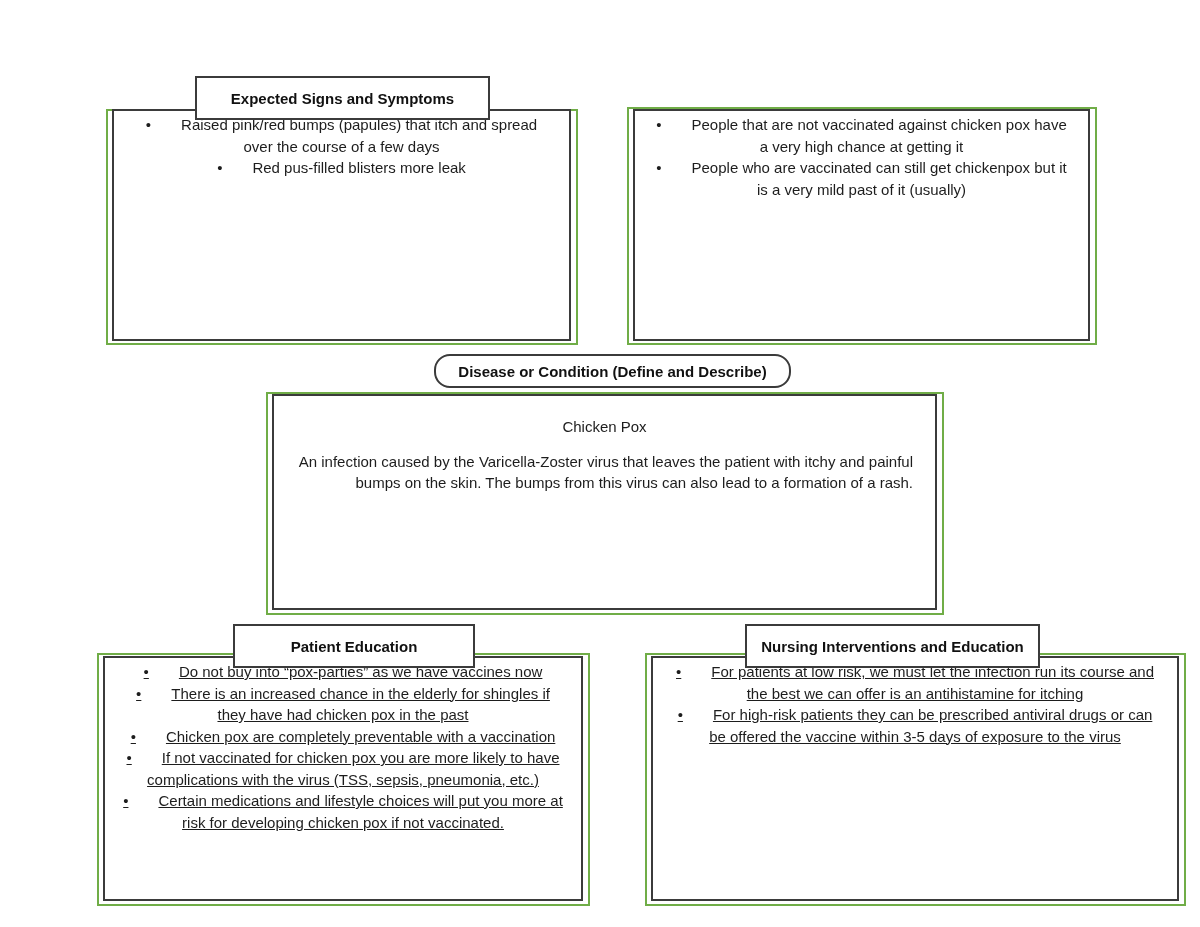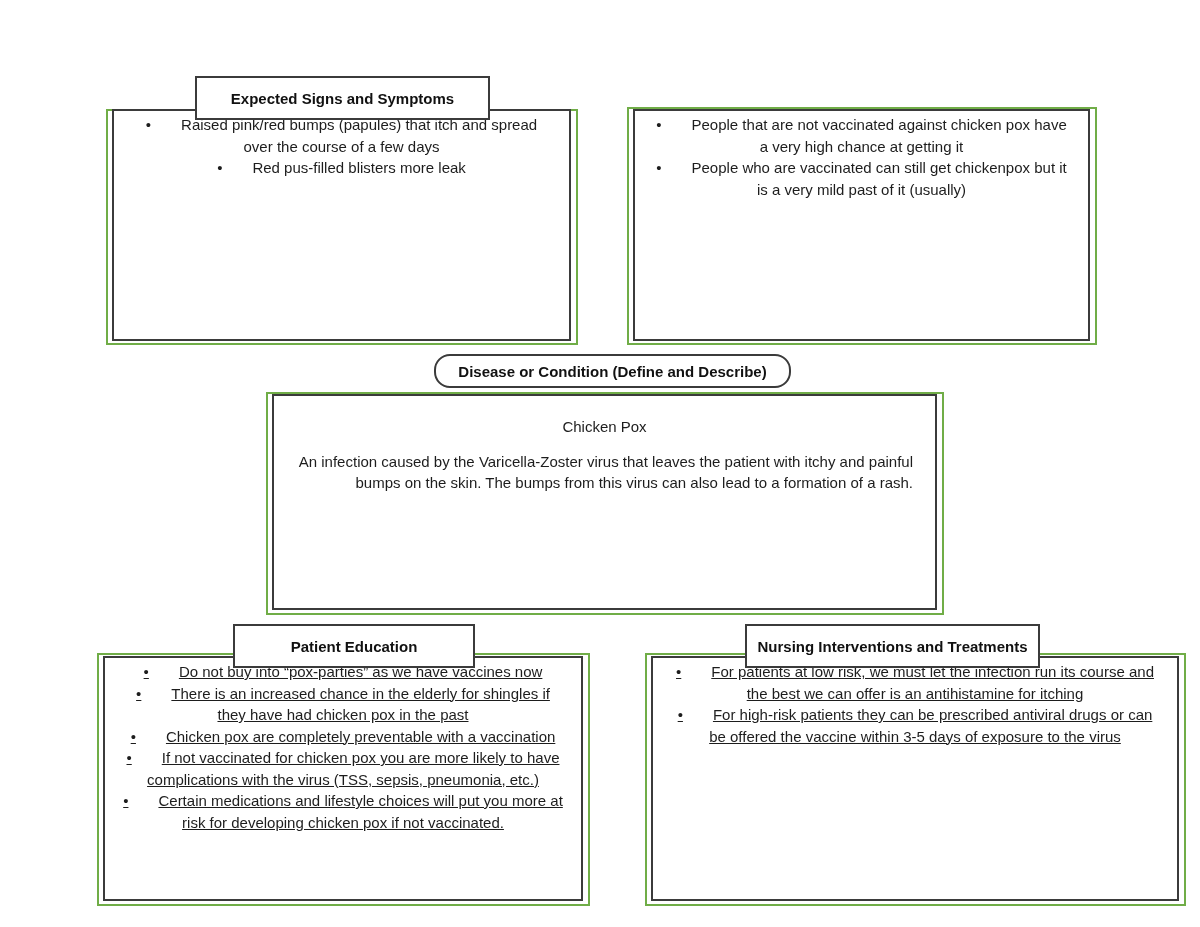--- a/index.html
+++ b/index.html
@@ -126,16 +126,16 @@
   </section>
 
   <section class="box s5">
     <div class="green-frame"></div>
     <div class="black-frame">
       <ul class="bullets">
         <li>For patients at low risk, we must let the infection run its course and the best we can offer is an antihistamine for itching</li>
         <li>For high-risk patients they can be prescribed antiviral drugs or can be offered the vaccine within 3-5 days of exposure to the virus</li>
       </ul>
     </div>
-    <div class="title-tab">Nursing Interventions and Treatments</div>
+    <div class="title-tab">Nursing Interventions and Education</div>
   </section>
 
 </div>
 
 </body></html>

